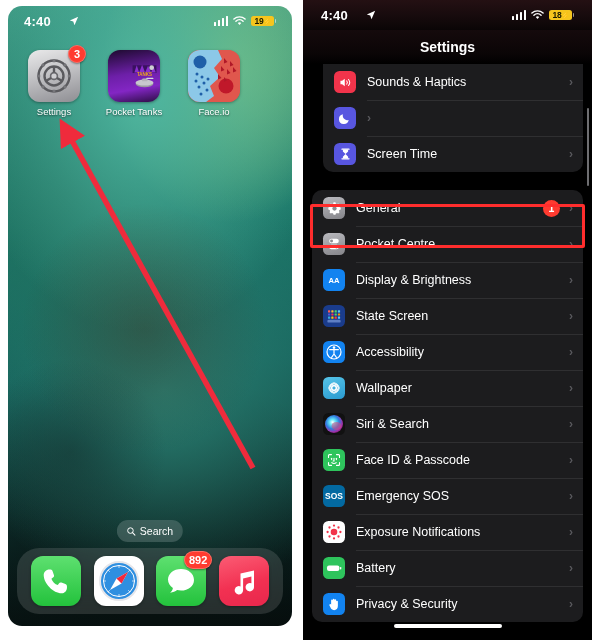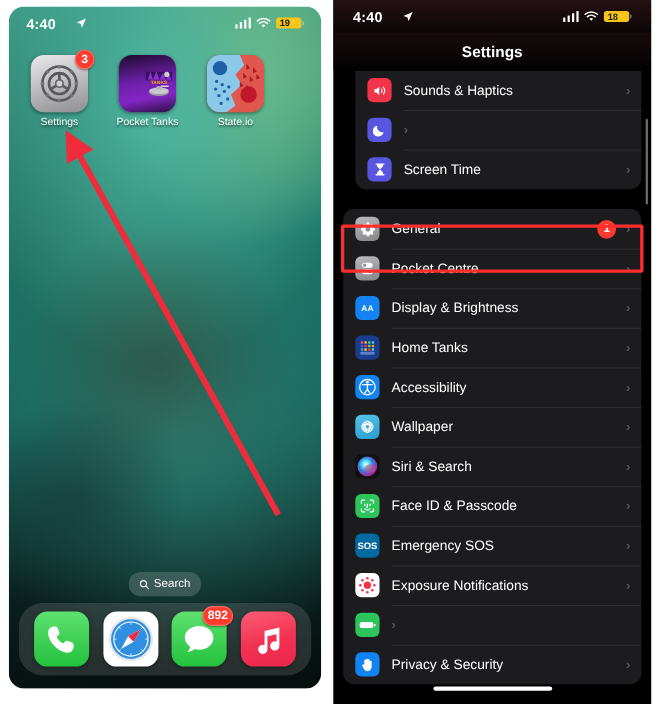--- a/index.html
+++ b/index.html
@@ -242,21 +242,21 @@
                   <path d="M42 11 l3.5 4 -3.5 1.5 Z"></path>
                 <path d="M33 16 l3.5 4 -3.5 1.5 Z"></path>
                   <path d="M39 19 l3.5 4 -3.5 1.5 Z"></path>
                 <path d="M30 24 l3.5 4 -3.5 1.5 Z"></path>
                   <path d="M45 17 l3.5 4 -3.5 1.5 Z"></path>
                 <path d="M36 27 l3 3.5 -3 1.3 Z"></path>
               </g>
             </svg>
           </div>
         </div>
-        <div class="app-label">State.io</div>
+        <div class="app-label">Face.io</div>
       </div>
 
     </div>
 
     <div class="search-pill">
       <svg width="9" height="9" viewBox="0 0 10 10">
         <circle cx="4" cy="4" r="3.1" stroke="#fff" stroke-width="1.1" fill="none"></circle>
         <path d="M6.3 6.3 L9 9" stroke="#fff" stroke-width="1.2" stroke-linecap="round"></path>
       </svg>
       <span>Search</span>
@@ -443,21 +443,21 @@
                 <rect x="9.6" y="6.4" width="2.2" height="2.2" rx=".5" fill="#4cd964"></rect>
                 <rect x="12.9" y="6.4" width="2.2" height="2.2" rx=".5" fill="#ff9500"></rect>
                 <rect x="3" y="9.6" width="2.2" height="2.2" rx=".5" fill="#34aadc"></rect>
                 <rect x="6.3" y="9.6" width="2.2" height="2.2" rx=".5" fill="#ffcc00"></rect>
                 <rect x="9.6" y="9.6" width="2.2" height="2.2" rx=".5" fill="#ff3b30"></rect>
                 <rect x="12.9" y="9.6" width="2.2" height="2.2" rx=".5" fill="#5ac8fa"></rect>
               </g>
               <rect x="2.4" y="12.8" width="13.2" height="2.8" rx="1.2" fill="#5e7fc4"></rect>
             </svg>
           </div>
-          <div class="row-label">Home Tanks</div>
+          <div class="row-label">State Screen</div>
           <div class="chev">›</div>
         </div>
 
         <div class="row">
           <div class="row-icon" style="background:#1283f0;">
             <svg width="18" height="18" viewBox="0 0 18 18">
               <circle cx="9" cy="9" r="7" fill="none" stroke="#fff" stroke-width="1.2"></circle>
               <circle cx="9" cy="4.6" r="1.3" fill="#fff"></circle>
               <path d="M4.6 6.6 h8.8 M9 6.9 V11 M9 11 L6.6 14.3 M9 11 L11.4 14.3" stroke="#fff" stroke-width="1.2" stroke-linecap="round" fill="none"></path>
             </svg>
@@ -552,20 +552,21 @@
           <div class="chev">›</div>
         </div>
 
         <div class="row">
           <div class="row-icon" style="background:#2ec45c;">
             <svg width="18" height="12" viewBox="0 0 18 12">
               <rect x="2" y="3.4" width="12.4" height="5.6" rx="2" fill="#fff"></rect>
               <rect x="15" y="5" width="1.3" height="2.4" rx=".6" fill="#fff"></rect>
             </svg>
           </div>
+          <div class="row-label">Battery</div>
           <div class="chev">›</div>
         </div>
 
         <div class="row">
           <div class="row-icon" style="background:#1283f0;">
             <svg width="15" height="15" viewBox="0 0 16 16">
               <path d="M4.4 7.2 V3.6 a.9 .9 0 0 1 1.8 0 V7 V2.8 a.9 .9 0 0 1 1.8 0 V7 V3.2 a.9 .9 0 0 1 1.8 0 V7.4 V4.8 a.9 .9 0 0 1 1.8 0 V9.6 c0 2.6 -1.6 4.4 -4 4.4 -2.2 0 -3.2 -1.2 -4 -3 L2.6 9 a1 1 0 0 1 1.8 -1 Z" fill="#fff"></path>
             </svg>
           </div>
           <div class="row-label">Privacy &amp; Security</div>

